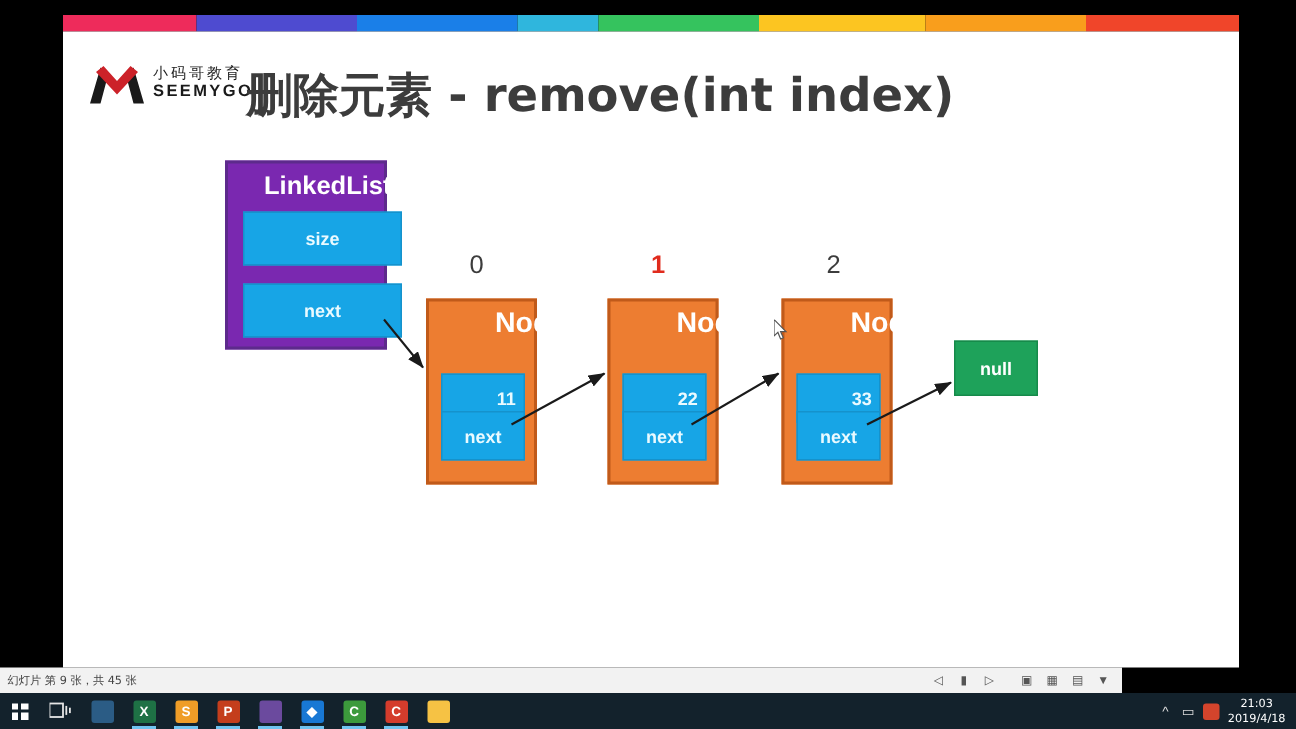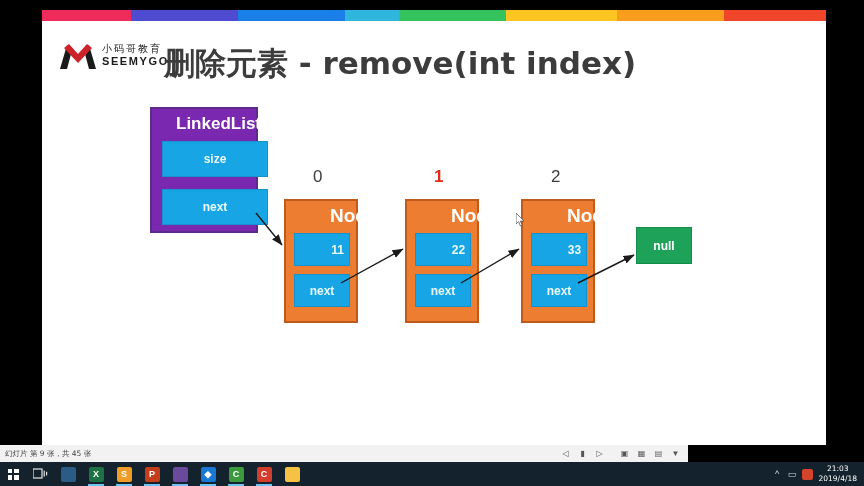--- a/index.html
+++ b/index.html
@@ -33,34 +33,34 @@
   .llbox{position:absolute;left:108px;top:86px;width:108px;height:126px;background:#7a28b0;border:2px solid #5d2a8c;box-sizing:border-box;}
   .ll-title{position:absolute;left:0;right:0;top:5px;text-align:center;color:#ffffff;font-size:17px;font-weight:bold;font-family:"Liberation Sans",sans-serif;padding-left:24px;}
   .ll-field{position:absolute;left:10px;width:106px;height:36px;background:#17a5e6;border:1px solid #1592cc;box-sizing:border-box;display:flex;align-items:center;justify-content:center;color:#eafaff;font-size:12px;font-weight:bold;}
   .ll-field.f1{top:32px;}
   .ll-field.f2{top:80px;}
 
   
   .node{position:absolute;width:74px;height:124px;background:#ed7d31;border:2px solid #c05a1a;box-sizing:border-box;}
   .node-title{position:absolute;left:0;right:0;top:4px;text-align:center;color:#ffffff;font-size:19px;font-weight:bold;font-family:"Liberation Sans",sans-serif;padding-left:44px;}
   .node-cell{position:absolute;left:8px;width:56px;height:33px;background:#17a5e6;border:1px solid #1592cc;box-sizing:border-box;display:flex;align-items:center;justify-content:center;color:#eafaff;font-size:12px;font-weight:bold;}
-  .node-cell.c1{top:32px;padding-left:31px;}
+  .node-cell.c1{top:48px;padding-left:31px;}
   .node-cell.c2{top:73px;}
 
   .idx{position:absolute;font-size:17px;color:#3c3c3c;font-family:"Liberation Sans",sans-serif;}
   .idx.hot{color:#e02b1d;font-weight:bold;}
 
   .nullbox{position:absolute;left:594px;top:206px;width:56px;height:37px;background:#1ea25a;border:1px solid #168a4a;box-sizing:border-box;display:flex;align-items:center;justify-content:center;color:#ffffff;font-size:12px;font-weight:bold;}
 
   .arrows{position:absolute;left:0;top:0;width:784px;height:424px;pointer-events:none;}
 
   .cursor{position:absolute;left:474px;top:192px;width:10px;height:14px;}
 
   
-  .statusbar{position:absolute;left:0;top:445px;width:688px;height:17px;background:#f2f2f2;display:flex;align-items:center;}
+  .statusbar{position:absolute;left:0;top:445px;width:748px;height:17px;background:#f2f2f2;display:flex;align-items:center;}
   .sb-text{font-size:7.5px;color:#444;margin-left:5px;white-space:nowrap;font-family:"DejaVu Sans",sans-serif;}
   .sb-spacer{flex:1;}
   .sb-ctrls{display:flex;align-items:center;margin-right:4px;}
   .sb-ctrl{width:17px;height:14px;display:flex;align-items:center;justify-content:center;color:#555;font-size:8px;}
   .sb-sep{width:8px;}
 
   
   .taskbar{position:absolute;left:0;top:462px;width:864px;height:24px;background:#13222c;display:flex;align-items:center;}
   .tb-start{width:26px;height:24px;display:flex;align-items:center;justify-content:center;}
   .win-logo{width:11px;height:11px;display:grid;grid-template-columns:1fr 1fr;grid-template-rows:1fr 1fr;gap:1.4px;}

